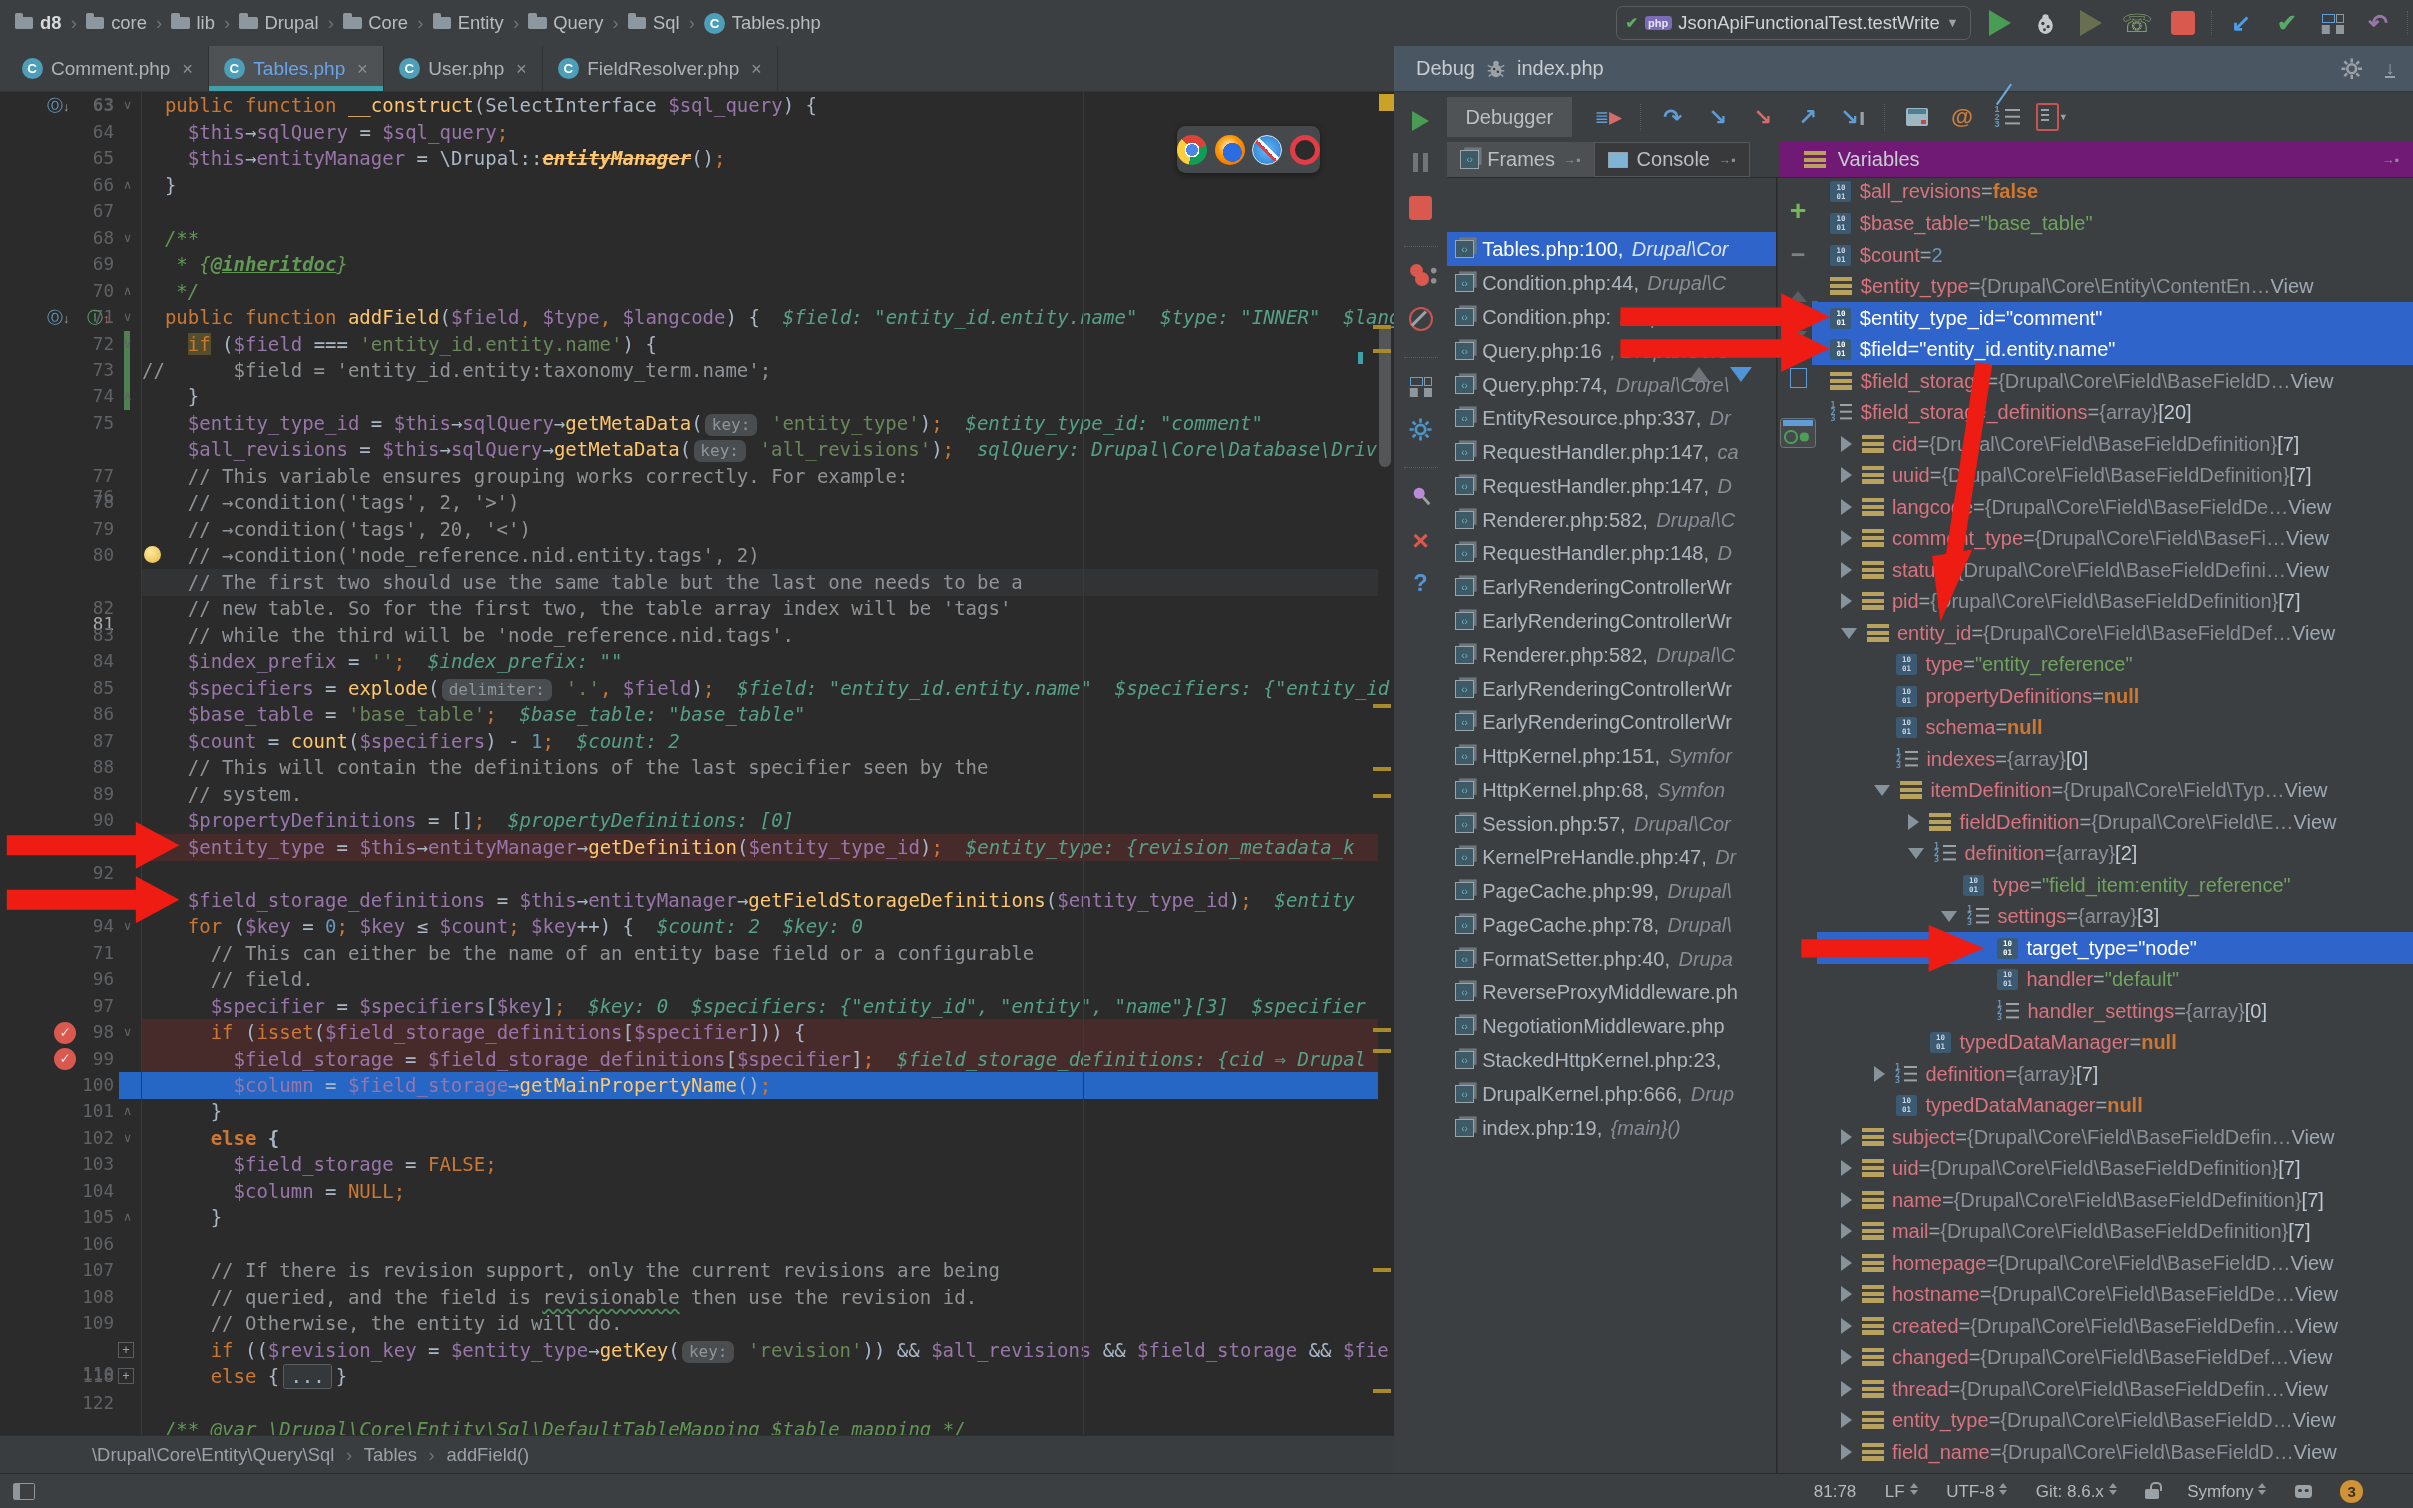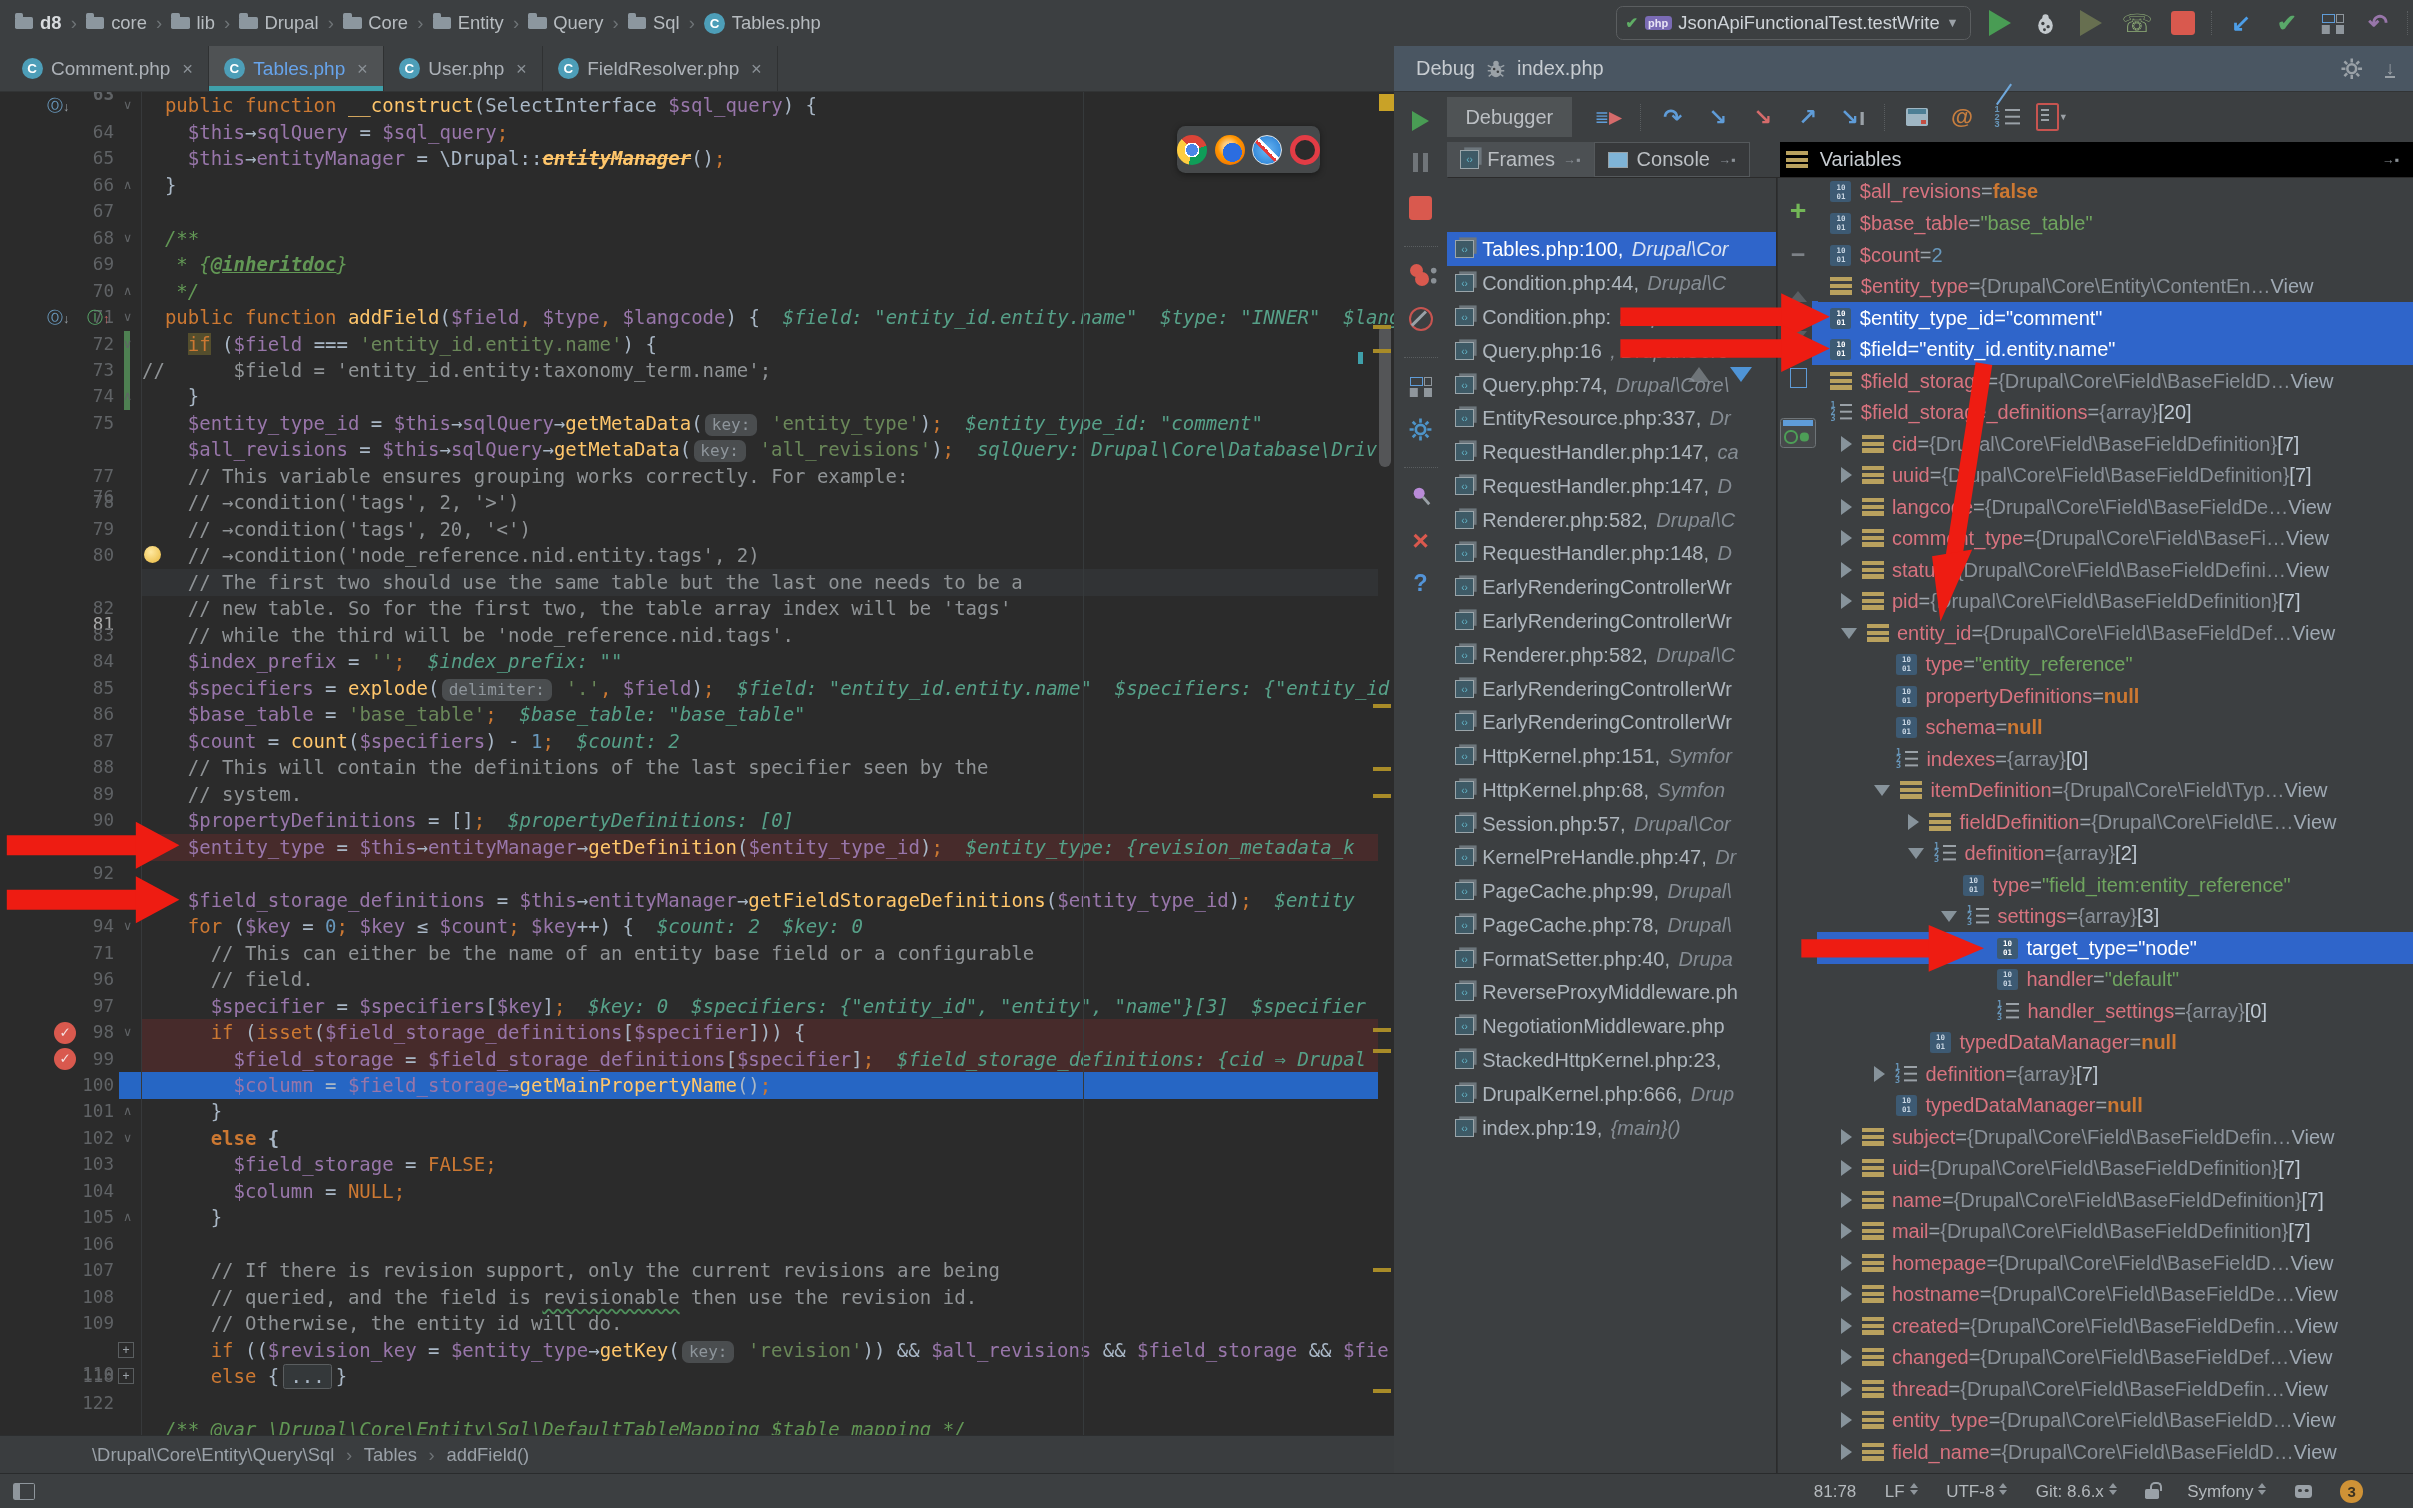--- a/index.html
+++ b/index.html
@@ -102,21 +102,21 @@
   .clip-red::before{content:"";position:absolute;left:2.5px;top:4.2px;width:8.4px;height:1.7px;background:#9aa1a7;box-shadow:0 5px 0 #9aa1a7,0 10px 0 #9aa1a7}
   .numlist-ic{position:relative;width:25px;height:22px}
   .numlist-ic b{position:absolute;left:0;top:0;font-size:9.2px;color:#6897bb;line-height:7.5px}
   .numlist-ic i{position:absolute;right:0;top:2.5px;width:15px;height:2.5px;background:#9aa1a7;box-shadow:0 6.7px 0 #9aa1a7,0 13.4px 0 #9aa1a7}
   .numlist-ic::after{content:"";position:absolute;left:1.7px;top:-1.7px;width:25px;height:1.7px;background:#6fa8dc;transform:rotate(-55deg);transform-origin:left top}
   #tabs-row{left:1447px;top:142px;width:966px;height:35px;background:#3c3f41;display:flex;align-items:center}
   .ptab{display:flex;align-items:center;gap:8.4px;font-size:20px;color:#bbbfc3;padding:0 13.4px;height:35px}
   .ptab.frames{background:#4c5053}
   .ptab.console{background:#37393b;border:0.8px solid #55595c;box-sizing:border-box}
   .tabarrow{color:#8a9096;font-size:12.6px}
-  #vars-header{left:1780px;top:142px;width:634px;height:35px;background:#000000;display:flex;align-items:center;gap:11.7px;padding-left:6px;box-sizing:border-box;font-size:20px;color:#c7ccd1}
+  #vars-header{left:1780px;top:142px;width:634px;height:35px;background:#701a75;display:flex;align-items:center;gap:11.7px;padding-left:24px;box-sizing:border-box;font-size:20px;color:#c7ccd1}
   #vars-header .right{margin-left:auto;padding-right:15px}
   
   #dbg-strip{left:1394px;top:92px;width:53px;height:1381px;background:#3c3f41;border-right:0.8px solid #333638}
   #dbg-strip .sic{position:absolute;left:0;width:53px;height:34px;display:flex;align-items:center;justify-content:center}
   .tri-green-s{width:0;height:0;border-left:17px solid #499c54;border-top:10px solid transparent;border-bottom:10px solid transparent}
   .bars-pause i{display:inline-block;width:5px;height:18.4px;background:#707579;margin:0 2.5px}
   .dot2{position:relative;width:25px;height:22px}
   .dot2::before{content:"";position:absolute;left:1.7px;top:0;width:13.4px;height:13.4px;border-radius:50%;background:#d9594e}
   .dot2::after{content:"";position:absolute;left:6.7px;top:7.5px;width:14.2px;height:14.2px;border-radius:50%;background:#d9594e;box-shadow:11.7px -8.4px 0 -4.2px #8a9096,11.7px 1.7px 0 -4.2px #8a9096}
   .mute-ic{width:20px;height:20px;border:2.5px solid #c75450;border-radius:50%;position:relative}
@@ -169,21 +169,21 @@
   #vars-scrollmark{left:1812px;top:301px;width:5.9px;height:64px;background:#2f65ca}
   
   #overlay{left:0;top:0;width:2413px;height:1508px;pointer-events:none;z-index:60}
 </style>
 </head>
 <body>
 
 <div id="app">
 
   <div class="abs" id="editor">
-      <div class="lnum" style="top: 81px; font-weight: bold;">63</div>
+      <div class="lnum" style="top: 92px; font-weight: bold;">63</div>
       <span class="ovr-ic" style="left: 47px; top: 92px;"><span style="color:#6897bb">Ⓞ</span><span style="color:#9aa1a7;font-size:12.6px">↓</span></span>
       <span class="foldm" style="top: 92px;">∨</span>
       <div class="code-line" style="top: 92px;"><span class="tk-p">  </span><span class="tk-k">public function </span><span class="tk-f">__construct</span><span class="tk-p">(SelectInterface </span><span class="tk-v">$sql_query</span><span class="tk-p">) {</span></div>
       <div class="lnum" style="top: 119px;">64</div>
       <div class="code-line" style="top: 119px;"><span class="tk-p">    </span><span class="tk-v">$this</span><span class="tk-p">→</span><span class="tk-v">sqlQuery</span><span class="tk-p"> = </span><span class="tk-v">$sql_query</span><span class="tk-o">;</span></div>
       <div class="lnum" style="top: 145px;">65</div>
       <div class="code-line" style="top: 145px;"><span class="tk-p">    </span><span class="tk-v">$this</span><span class="tk-p">→</span><span class="tk-v">entityManager</span><span class="tk-p"> = \Drupal::</span><span class="tk-dep">entityManager</span><span class="tk-p">()</span><span class="tk-o">;</span></div>
       <div class="lnum" style="top: 172px;">66</div>
       <span class="foldm" style="top: 172px;">∧</span>
       <div class="code-line" style="top: 172px;"><span class="tk-p">  }</span></div>

